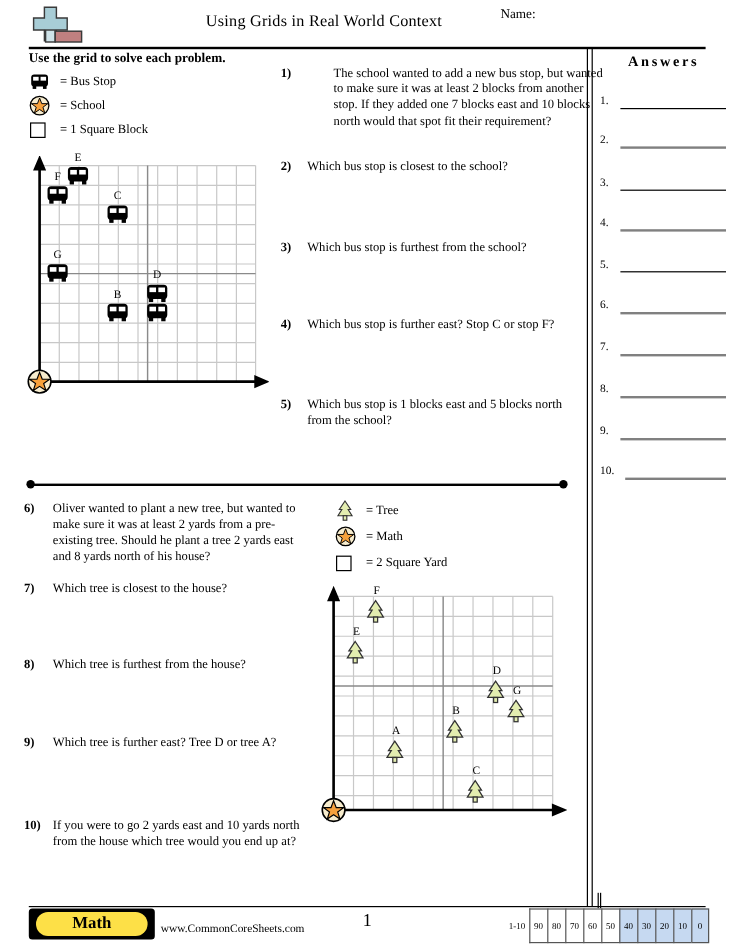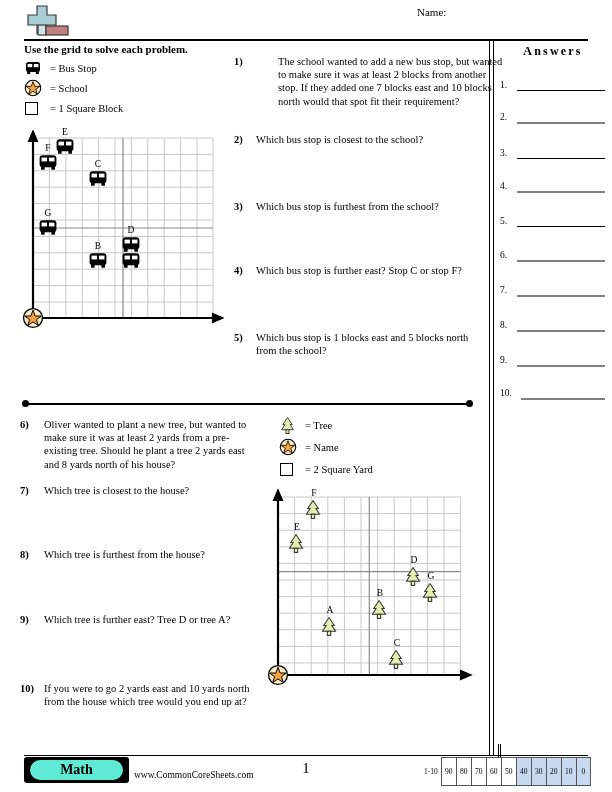--- a/index.html
+++ b/index.html
@@ -72,21 +72,21 @@
     background:#000;}
 
   
   .footer-rule{position:absolute;left:24px;top:755px;width:564px;height:1px;background:#000;}
   .math-badge{
     position:absolute;left:24px;top:757px;width:105px;height:26px;
     background:#000;border-radius:3px;
   }
   .math-badge-inner{
     position:absolute;left:6px;top:3px;width:93px;height:20px;
-    background:#5eead4;border-radius:11px;
+    background:#fde047;border-radius:11px;
     display:flex;align-items:center;justify-content:center;
     font-size:14px;font-weight:bold;font-family:"Liberation Serif", serif;
   }
   .site-url{position:absolute;left:134px;top:770px;font-size:9.5px;}
   .page-num{position:absolute;left:0;top:760px;width:612px;text-align:center;font-size:15px;}
   .scale{position:absolute;left:424px;top:757px;height:29px;display:flex;align-items:stretch;}
   .scale-label{font-size:7.5px;display:flex;align-items:center;padding-right:3px;}
   .scale-cell{
     width:15px;border:1px solid #555;border-right:none;
     font-size:7.5px;display:flex;align-items:center;justify-content:center;
@@ -105,20 +105,21 @@
   <div class="header">
     <div class="logo">
       <svg width="60" height="36" viewBox="0 0 60 36">
         <g stroke="#3a3a3a" stroke-width="1.2">
           <polygon points="13,4 23,4 23,13 32,13 32,23 23,23 23,32 13,32 13,23 4,23 4,13 13,13" fill="#a8cdd6"></polygon>
           <rect x="14" y="23" width="8" height="10" fill="#cfe3e9"></rect>
           <rect x="22" y="24" width="22" height="9" fill="#c08080"></rect>
         </g>
       </svg>
     </div>
+    <div class="worksheet-title">Using Grids in Real World Context</div>
     <div class="name-label">Name:</div>
     <div class="header-rule"></div>
   </div>
 
   <div class="instructions">Use the grid to solve each problem.</div>
 
   <div class="ans-sep"></div>
   <div class="ans-sep2"></div>
   <div class="answers-title">Answers</div>
 
@@ -349,21 +350,21 @@
       </span>
       <span class="legend-txt">= Tree</span>
     </div>
     <div class="legend-row" style="height:22px">
       <span class="legend-ico">
         <svg width="18" height="18" viewBox="0 0 20 20">
           <circle cx="10" cy="10" r="8.6" fill="#f7eccd" stroke="#000" stroke-width="1.2"></circle>
           <polygon points="10,3 12,8.2 17.6,8.2 13.1,11.5 14.8,16.8 10,13.6 5.2,16.8 6.9,11.5 2.4,8.2 8,8.2" fill="#f7a13c" stroke="#000" stroke-width="0.9"></polygon>
         </svg>
       </span>
-      <span class="legend-txt">= Name</span>
+      <span class="legend-txt">= Math</span>
     </div>
     <div class="legend-row" style="height:22px">
       <span class="legend-ico">
         <span class="sq-swatch"></span>
       </span>
       <span class="legend-txt">= 2 Square Yard</span>
     </div>
   </div>
 
   <div class="q" style="left:20px;top:418px;width:240px">

